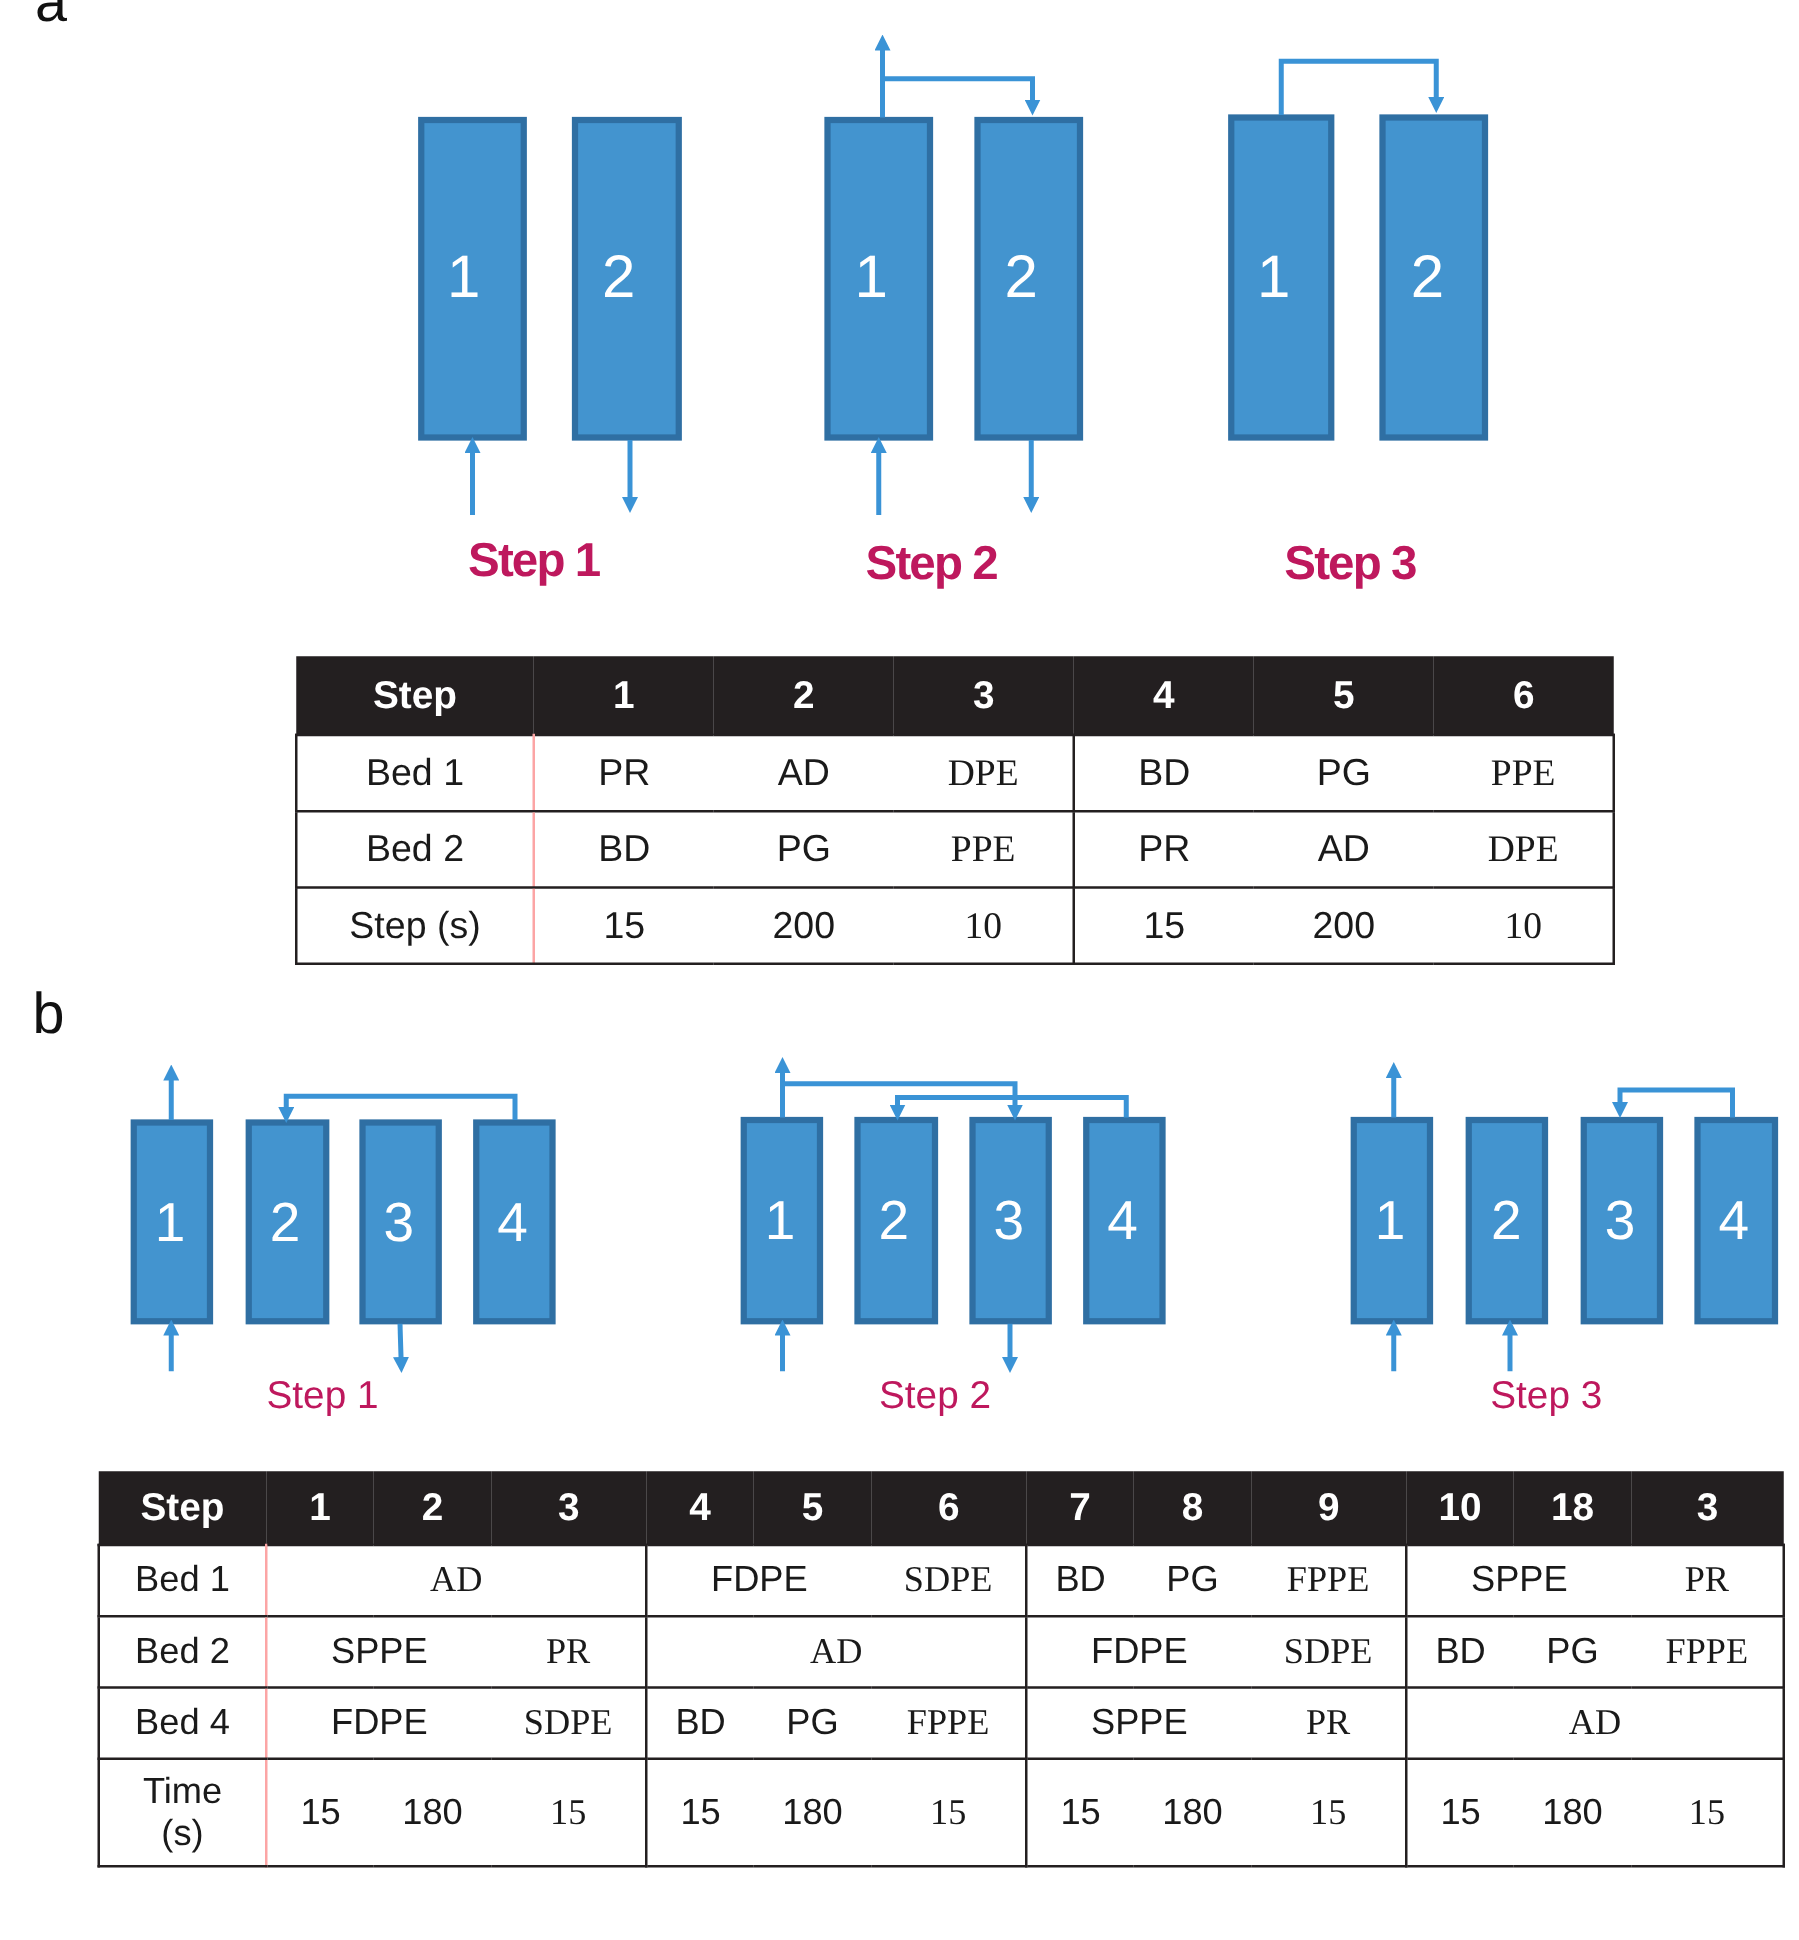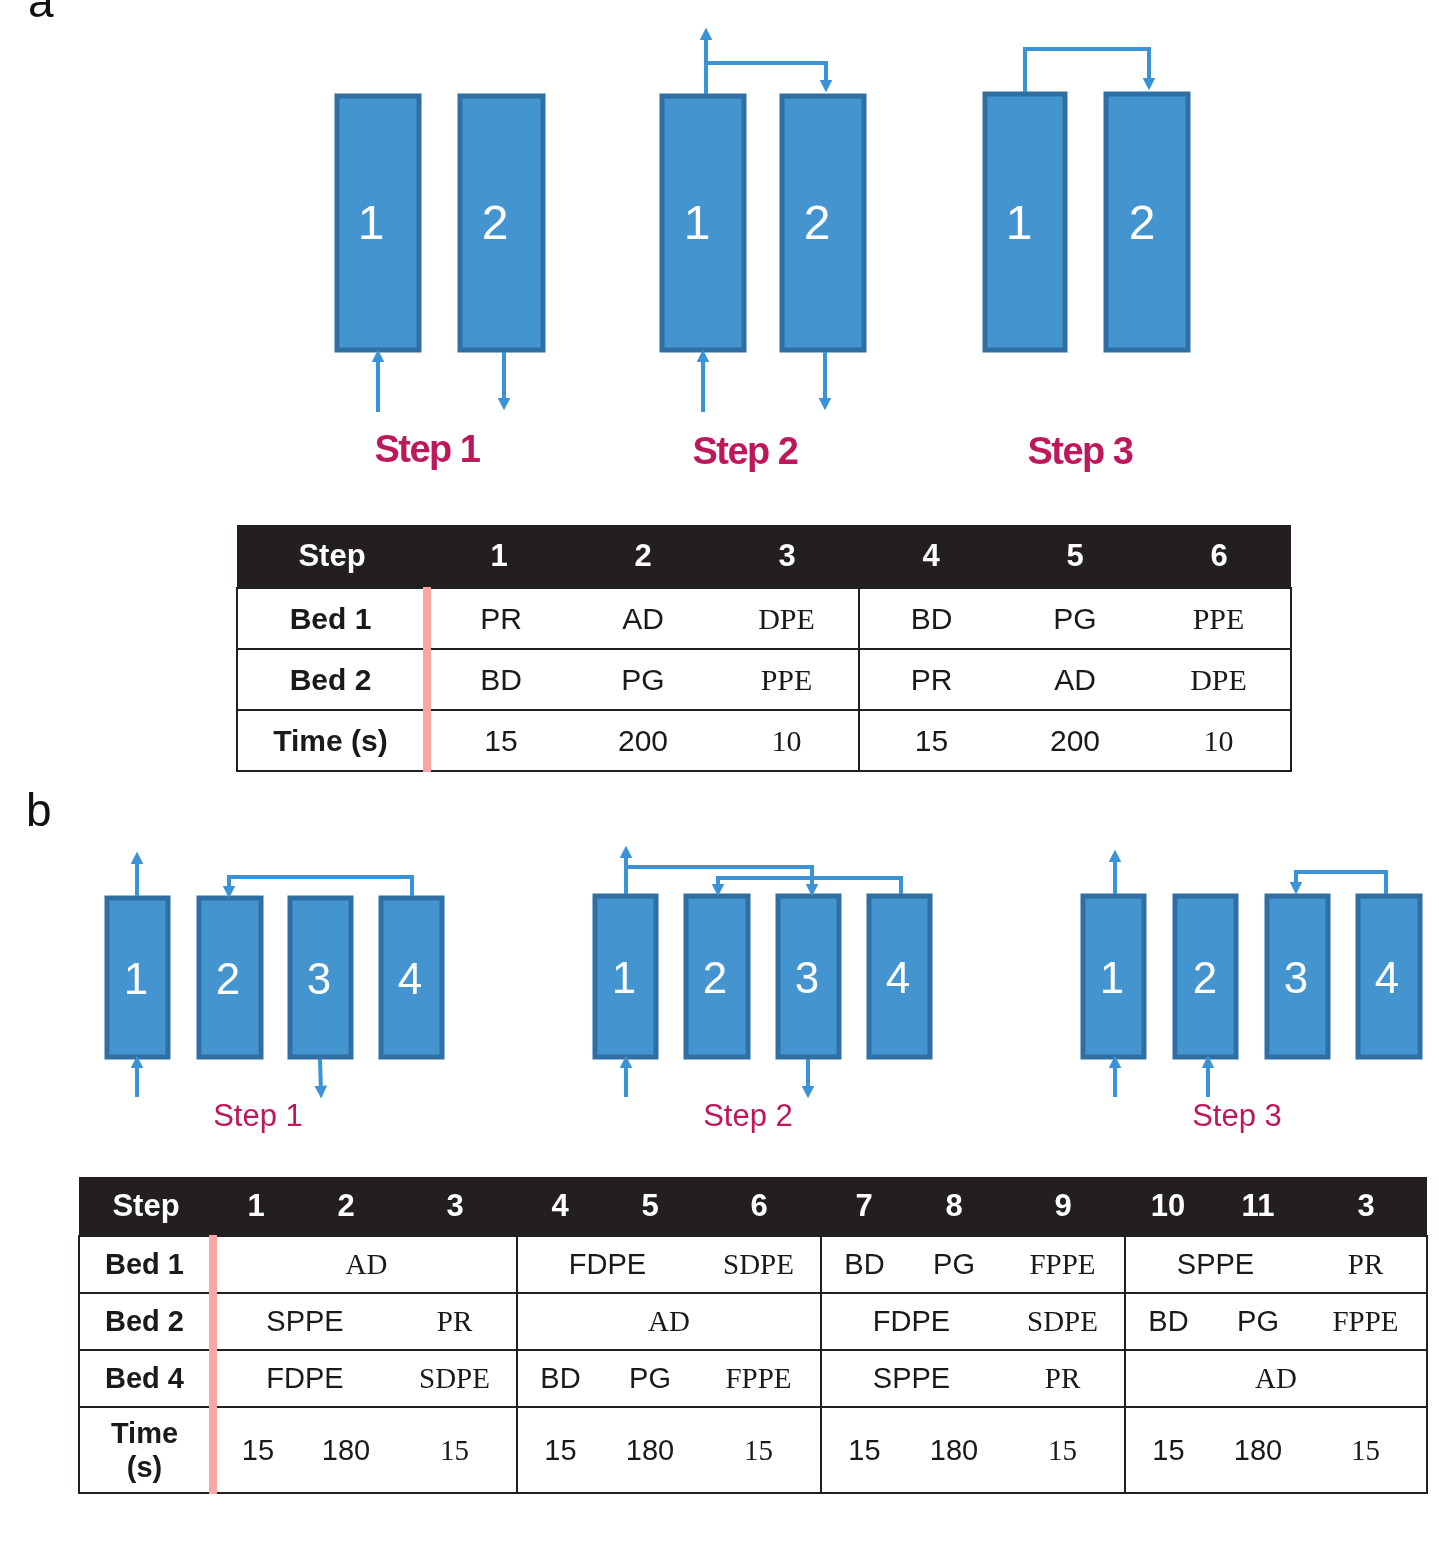--- a/index.html
+++ b/index.html
@@ -11,21 +11,21 @@
   .bed text { fill: #ffffff; font-family: "Liberation Sans", sans-serif; text-anchor: middle; dominant-baseline: central; }
   .flow { stroke: #3a93d6; stroke-width: 4; fill: none; }
   .arrowhead { fill: #3a93d6; }
   .step-caption { position: absolute; color: #be185d; text-align: center; }
   .step-caption.bold { font-weight: bold; font-size: 38px; letter-spacing: -1.5px; }
   .step-caption.plain { font-size: 31px; }
 
   table.cycle { position: absolute; border-collapse: collapse; table-layout: fixed; padding-left: 44px; }
   table.cycle th { background: #231f20; color: #fff; font-weight: bold; text-align: center; padding: 0; }
   table.cycle td { border: 2px solid #231f20; text-align: center; padding: 0; background: #fff; }
-  table.cycle td.rowhead { border-right: 8px solid #fca5a5; font-weight: bold; }
+  table.cycle td.rowhead { border-right: 2px solid #fca5a5; }
   table.cycle td.inner { border-left: none; border-right: none; }
   table.cycle td.blockstart { border-left: 2px solid #231f20; }
   table.cycle td.blockend { border-right: 2px solid #231f20; font-family: Liberation Serif, serif; }
 
   #table-a { left: 236px; top: 525px; width: 1056px; font-size: 30px; }
   #table-a th { height: 62px; font-size: 31px; }
   #table-a td { height: 59px; }
 
   #table-b { left: 78px; top: 1177px; width: 1348px; font-size: 29px; }
   #table-b th { height: 58px; font-size: 31px; }
@@ -197,21 +197,21 @@
   <tr>
     <td class="rowhead">Bed 2</td>
     <td class="inner blockstart">BD</td>
     <td class="inner">PG</td>
     <td class="inner blockend">PPE</td>
     <td class="inner blockstart">PR</td>
     <td class="inner">AD</td>
     <td class="inner blockend">DPE</td>
   </tr>
   <tr>
-    <td class="rowhead">Time (s)</td>
+    <td class="rowhead">Step (s)</td>
     <td class="inner blockstart">15</td>
     <td class="inner">200</td>
     <td class="inner blockend">10</td>
     <td class="inner blockstart">15</td>
     <td class="inner">200</td>
     <td class="inner blockend">10</td>
   </tr>
 </tbody>
   </table>
 
@@ -237,21 +237,21 @@
     <th>1</th>
     <th>2</th>
     <th>3</th>
     <th>4</th>
     <th>5</th>
     <th>6</th>
     <th>7</th>
     <th>8</th>
     <th>9</th>
     <th>10</th>
-    <th>11</th>
+    <th>18</th>
     <th>3</th>
   </tr>
 
   <tr>
     <td class="rowhead">Bed 1</td>
     <td colspan="3" class="blockstart blockend">AD</td>
     <td colspan="2" class="inner blockstart">FDPE</td>
     <td class="inner blockend">SDPE</td>
     <td class="inner blockstart">BD</td>
     <td class="inner">PG</td>

